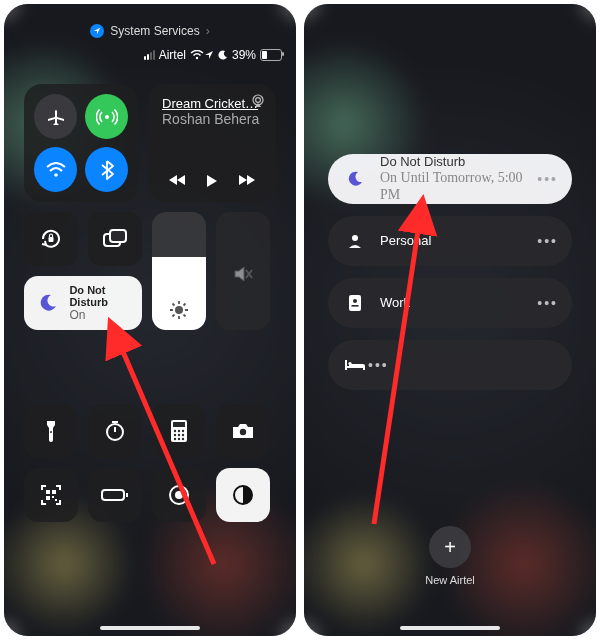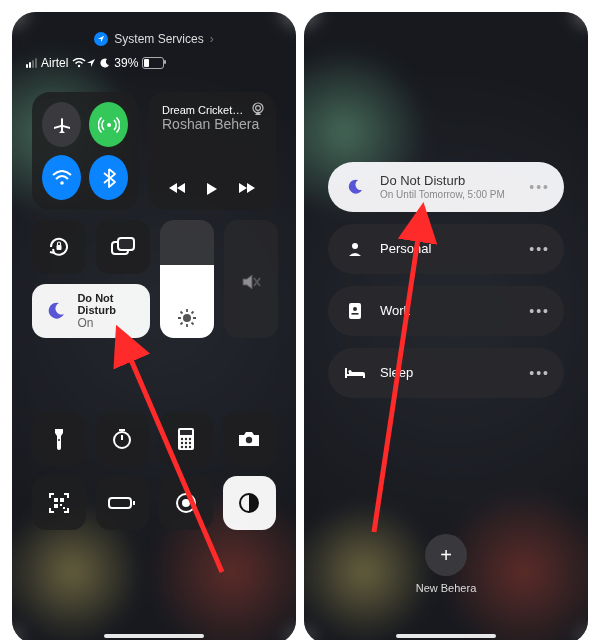--- a/index.html
+++ b/index.html
@@ -1,30 +1,30 @@
 <!DOCTYPE html>
 <html><head>
 <meta charset="utf-8">
 <style>
   html,body{margin:0;padding:0;background:#eee;font-family:-apple-system,Helvetica,Arial,sans-serif;}
-  .stage{width:600px;height:640px;display:flex;gap:8px;background:#fff;padding:12px;box-sizing:border-box;}
+  .stage{width:600px;height:640px;display:flex;gap:8px;background:#fff;padding:4px;box-sizing:border-box;}
   .phone{flex:1;height:632px;border-radius:24px;overflow:hidden;position:relative;
     background:
       radial-gradient(ellipse 120px 120px at 40px 120px, rgba(140,230,180,0.6), transparent 70%),
       radial-gradient(ellipse 120px 120px at 220px 560px, rgba(220,80,60,0.55), transparent 70%),
       radial-gradient(ellipse 100px 100px at 60px 560px, rgba(250,230,120,0.55), transparent 70%),
       radial-gradient(ellipse 300px 300px at 150px 300px, #2e323a, #1a1d22 80%);
     background-color:#24272c;}
   .blur{position:absolute;inset:0;background:rgba(20,20,25,0.35);backdrop-filter:blur(8px);}
   .phone .content{position:absolute;inset:0;}
   
   .topline{position:absolute;top:20px;left:0;right:0;display:flex;justify-content:center;align-items:center;gap:6px;color:#ddd;font-size:12px;}
   .topline .loc{width:14px;height:14px;border-radius:50%;background:#0a84ff;display:flex;align-items:center;justify-content:center;}
   .topline .chev{color:#777;}
-  .status{position:absolute;top:44px;left:14px;right:14px;display:flex;justify-content:flex-start;align-items:center;color:#fff;font-size:12px;}
+  .status{position:absolute;top:44px;left:14px;right:14px;display:flex;justify-content:flex-end;align-items:center;color:#fff;font-size:12px;}
   .status .left,.status .right{display:flex;align-items:center;gap:4px;}
   .sig{display:flex;align-items:flex-end;gap:1px;}
   .sig span{width:2px;background:#fff;border-radius:1px;}
   .sig span:nth-child(1){height:4px;}
   .sig span:nth-child(2){height:6px;}
   .sig span:nth-child(3){height:8px;opacity:.3;}
   .sig span:nth-child(4){height:10px;opacity:.3;}
   .batt{width:20px;height:10px;border:1px solid #aaa;border-radius:3px;position:relative;}
   .batt::after{content:"";position:absolute;right:-3px;top:2px;width:2px;height:4px;background:#aaa;border-radius:1px;}
   .batt i{position:absolute;left:1px;top:1px;bottom:1px;width:23%;background:#fff;border-radius:1px;}
@@ -32,21 +32,21 @@
   .cc{position:absolute;left:20px;right:20px;top:80px;}
   .row{display:flex;gap:10px;}
   .module{background:rgba(30,30,32,0.85);border-radius:18px;}
   .conn{width:118px;height:118px;display:grid;grid-template-columns:1fr 1fr;grid-template-rows:1fr 1fr;gap:8px;padding:10px;box-sizing:border-box;}
   .circle{border-radius:50%;display:flex;align-items:center;justify-content:center;}
   .c-grey{background:#3a3a3e;}
   .c-green{background:#34c759;}
   .c-blue{background:#0a84ff;}
   .music{flex:1;height:118px;padding:12px 14px;box-sizing:border-box;position:relative;color:#fff;}
   .music .air{position:absolute;top:10px;right:10px;opacity:.7;}
-  .music .title{font-size:11px;white-space:nowrap;overflow:hidden;text-overflow:ellipsis;width:100px;}
+  .music .title{font-size:13px;white-space:nowrap;overflow:hidden;text-overflow:ellipsis;width:100px;text-decoration:underline;}
   .music .artist{font-size:14px;color:#aaa;}
   .music .ctrls{position:absolute;bottom:14px;left:0;right:0;display:flex;justify-content:center;gap:20px;}
   .square{width:54px;height:54px;border-radius:14px;background:rgba(30,30,32,0.85);display:flex;align-items:center;justify-content:center;}
   .square.lite{background:rgba(255,255,255,0.95);}
   .dnd{width:118px;height:54px;border-radius:14px;background:rgba(255,255,255,0.95);display:flex;align-items:center;gap:8px;padding:0 10px;box-sizing:border-box;}
   .dnd .moon{width:34px;height:34px;border-radius:50%;display:flex;align-items:center;justify-content:center;}
   .dnd .txt{display:flex;flex-direction:column;line-height:1.1;}
   .dnd .txt .t1{font-size:11px;font-weight:600;color:#222;}
   .dnd .txt .t2{font-size:12px;color:#666;}
   .slider{width:54px;height:118px;border-radius:14px;background:rgba(60,60,64,0.8);position:relative;overflow:hidden;}
@@ -54,21 +54,21 @@
   .slider .ic{position:absolute;left:0;right:0;bottom:10px;display:flex;justify-content:center;}
   .slider .ic svg path,.slider .ic svg line{stroke:#555;}
   .row2{margin-top:10px;}
   
   .focus-panel{position:absolute;left:24px;right:24px;top:150px;display:flex;flex-direction:column;gap:12px;}
   .fitem{height:50px;border-radius:26px;background:rgba(40,40,44,0.92);display:flex;align-items:center;padding:0 14px;color:#fff;}
   .fitem.sel{background:rgba(245,245,248,0.97);color:#333;}
   .fitem .ficon{width:26px;display:flex;justify-content:center;}
   .fitem .flabels{flex:1;margin-left:12px;display:flex;flex-direction:column;line-height:1.2;}
   .fitem .flabels .fl1{font-size:13px;}
-  .fitem .flabels .fl2{font-size:10px;color:#888;}
+  .fitem .flabels .fl2{font-size:14px;color:#888;font-family:Liberation Serif, serif;}
   .dots{letter-spacing:2px;font-size:14px;color:inherit;opacity:.7;}
   .newfocus{position:absolute;left:0;right:0;bottom:50px;display:flex;flex-direction:column;align-items:center;gap:6px;color:#ddd;}
   .newfocus .plus{width:42px;height:42px;border-radius:50%;background:rgba(60,60,64,0.9);display:flex;align-items:center;justify-content:center;font-size:20px;color:#fff;}
   .newfocus .nfl{font-size:11px;}
   .homebar{position:absolute;bottom:6px;left:50%;transform:translateX(-50%);width:100px;height:4px;border-radius:2px;background:#fff;opacity:.9;}
   
   .arrow{position:absolute;pointer-events:none;}
 </style>
 </head>
 <body>
@@ -363,30 +363,27 @@
             </span>
           <span class="dots">•••</span>
         </div>
         <div class="fitem">
           <span class="ficon">
             <svg width="20" height="14" viewBox="0 0 20 14">
                 <path d="M1 2 V12 M1 9 H19 V12 M4 7 H18 A1 1 0 0 1 19 8 V9" fill="none" stroke="#fff" stroke-width="2"></path>
                 <circle cx="5" cy="5.5" r="1.6" fill="#fff"></circle>
               </svg>
           </span>
-          <span class="flabels">
-              <span class="fl1">Sleep</span>
-            </span>
           <span class="dots">•••</span>
         </div>
       </div>
 
       <div class="newfocus">
         <div class="plus">+</div>
-        <div class="nfl">New Behera</div>
+        <div class="nfl">New Airtel</div>
       </div>
 
       <div class="homebar"></div>
 
       <svg class="arrow" style="left:0;top:0;" width="292" height="632" viewBox="0 0 292 632">
         <defs>
             <marker id="ah2" markerWidth="8" markerHeight="8" refX="6" refY="4" orient="auto">
               <path d="M0 0 L8 4 L0 8 Z" fill="#ff2a2a"></path>
             </marker>
           </defs>

